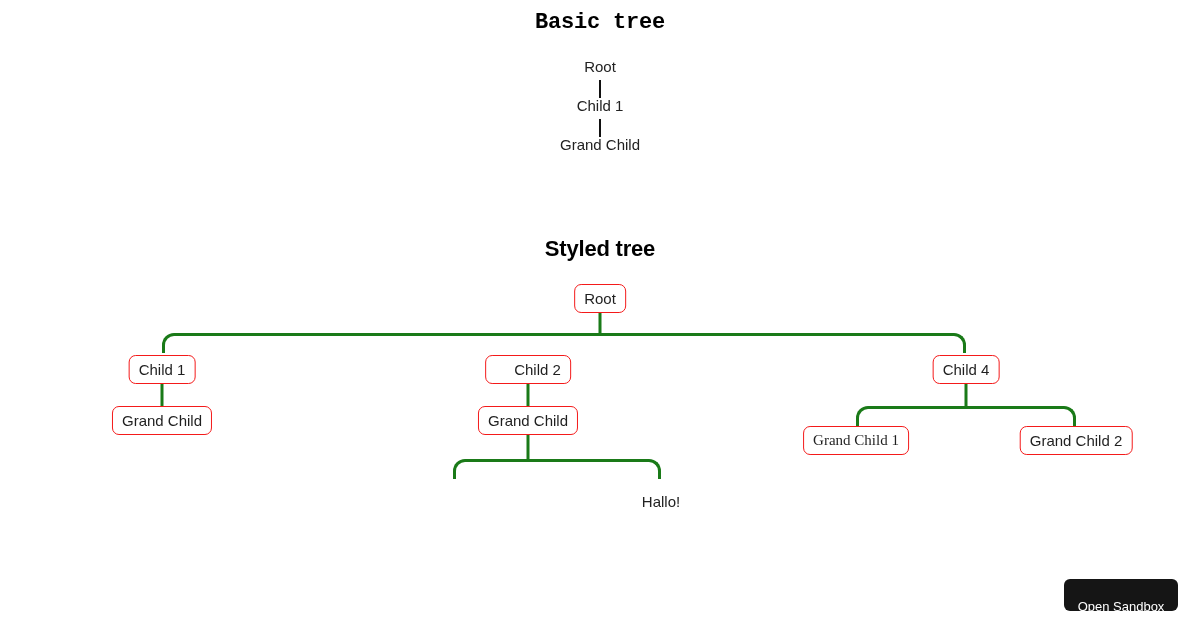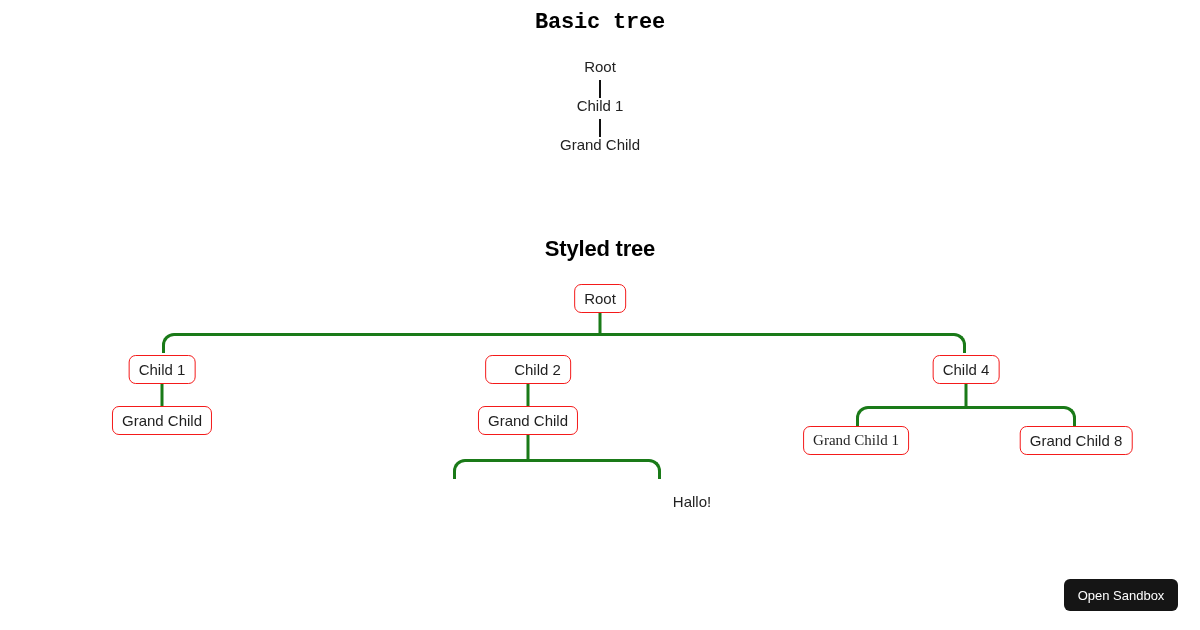--- a/index.html
+++ b/index.html
@@ -82,21 +82,21 @@
     left:1064px;top:579px;
     width:114px;height:32px;
     background:#151515;
     color:#ffffff;
     border:none;
     border-radius:6px;
     font-family:"Liberation Sans", sans-serif;
     font-size:13px;
     line-height:32px;
     text-align:center;
-    padding:1px;
+    padding:12px;
     cursor:pointer;
   }
 </style>
 </head>
 <body>
 
 <div class="stage">
 
   <div class="heading" id="heading-basic">Basic tree</div>
 
@@ -118,24 +118,24 @@
   <div class="node-box" style="left:162px;top:355px;">Child 1</div>
   <div class="vline" style="left:162px;top:384px;height:22px;"></div>
   <div class="node-box" style="left:162px;top:406px;">Grand Child</div>
 
   <div class="node-box" style="left:528px;top:355px;padding-left:28px;">Child 2</div>
   <div class="vline" style="left:528px;top:384px;height:22px;"></div>
   <div class="node-box" style="left:528px;top:406px;">Grand Child</div>
   <div class="vline" style="left:528px;top:435px;height:26px;"></div>
 
   <div class="hbus" style="left:453px;top:459px;width:208px;height:20px;"></div>
-  <div class="node-plain" style="left:661px;top:493px;margin-left:31px;">Hallo!</div>
+  <div class="node-plain" style="left:661px;top:493px;">Hallo!</div>
 
   <div class="node-box" style="left:966px;top:355px;">Child 4</div>
   <div class="vline" style="left:966px;top:384px;height:24px;"></div>
 
   <div class="hbus" style="left:856px;top:406px;width:220px;height:20px;"></div>
   <div class="node-box" style="left:856px;top:426px;font-family:Liberation Serif, serif;">Grand Child 1</div>
-  <div class="node-box" style="left:1076px;top:426px;">Grand Child 8</div>
+  <div class="node-box" style="left:1076px;top:426px;">Grand Child 2</div>
 
   <button id="open-sandbox-button">Open Sandbox</button>
 
 </div>
 
 </body></html>

